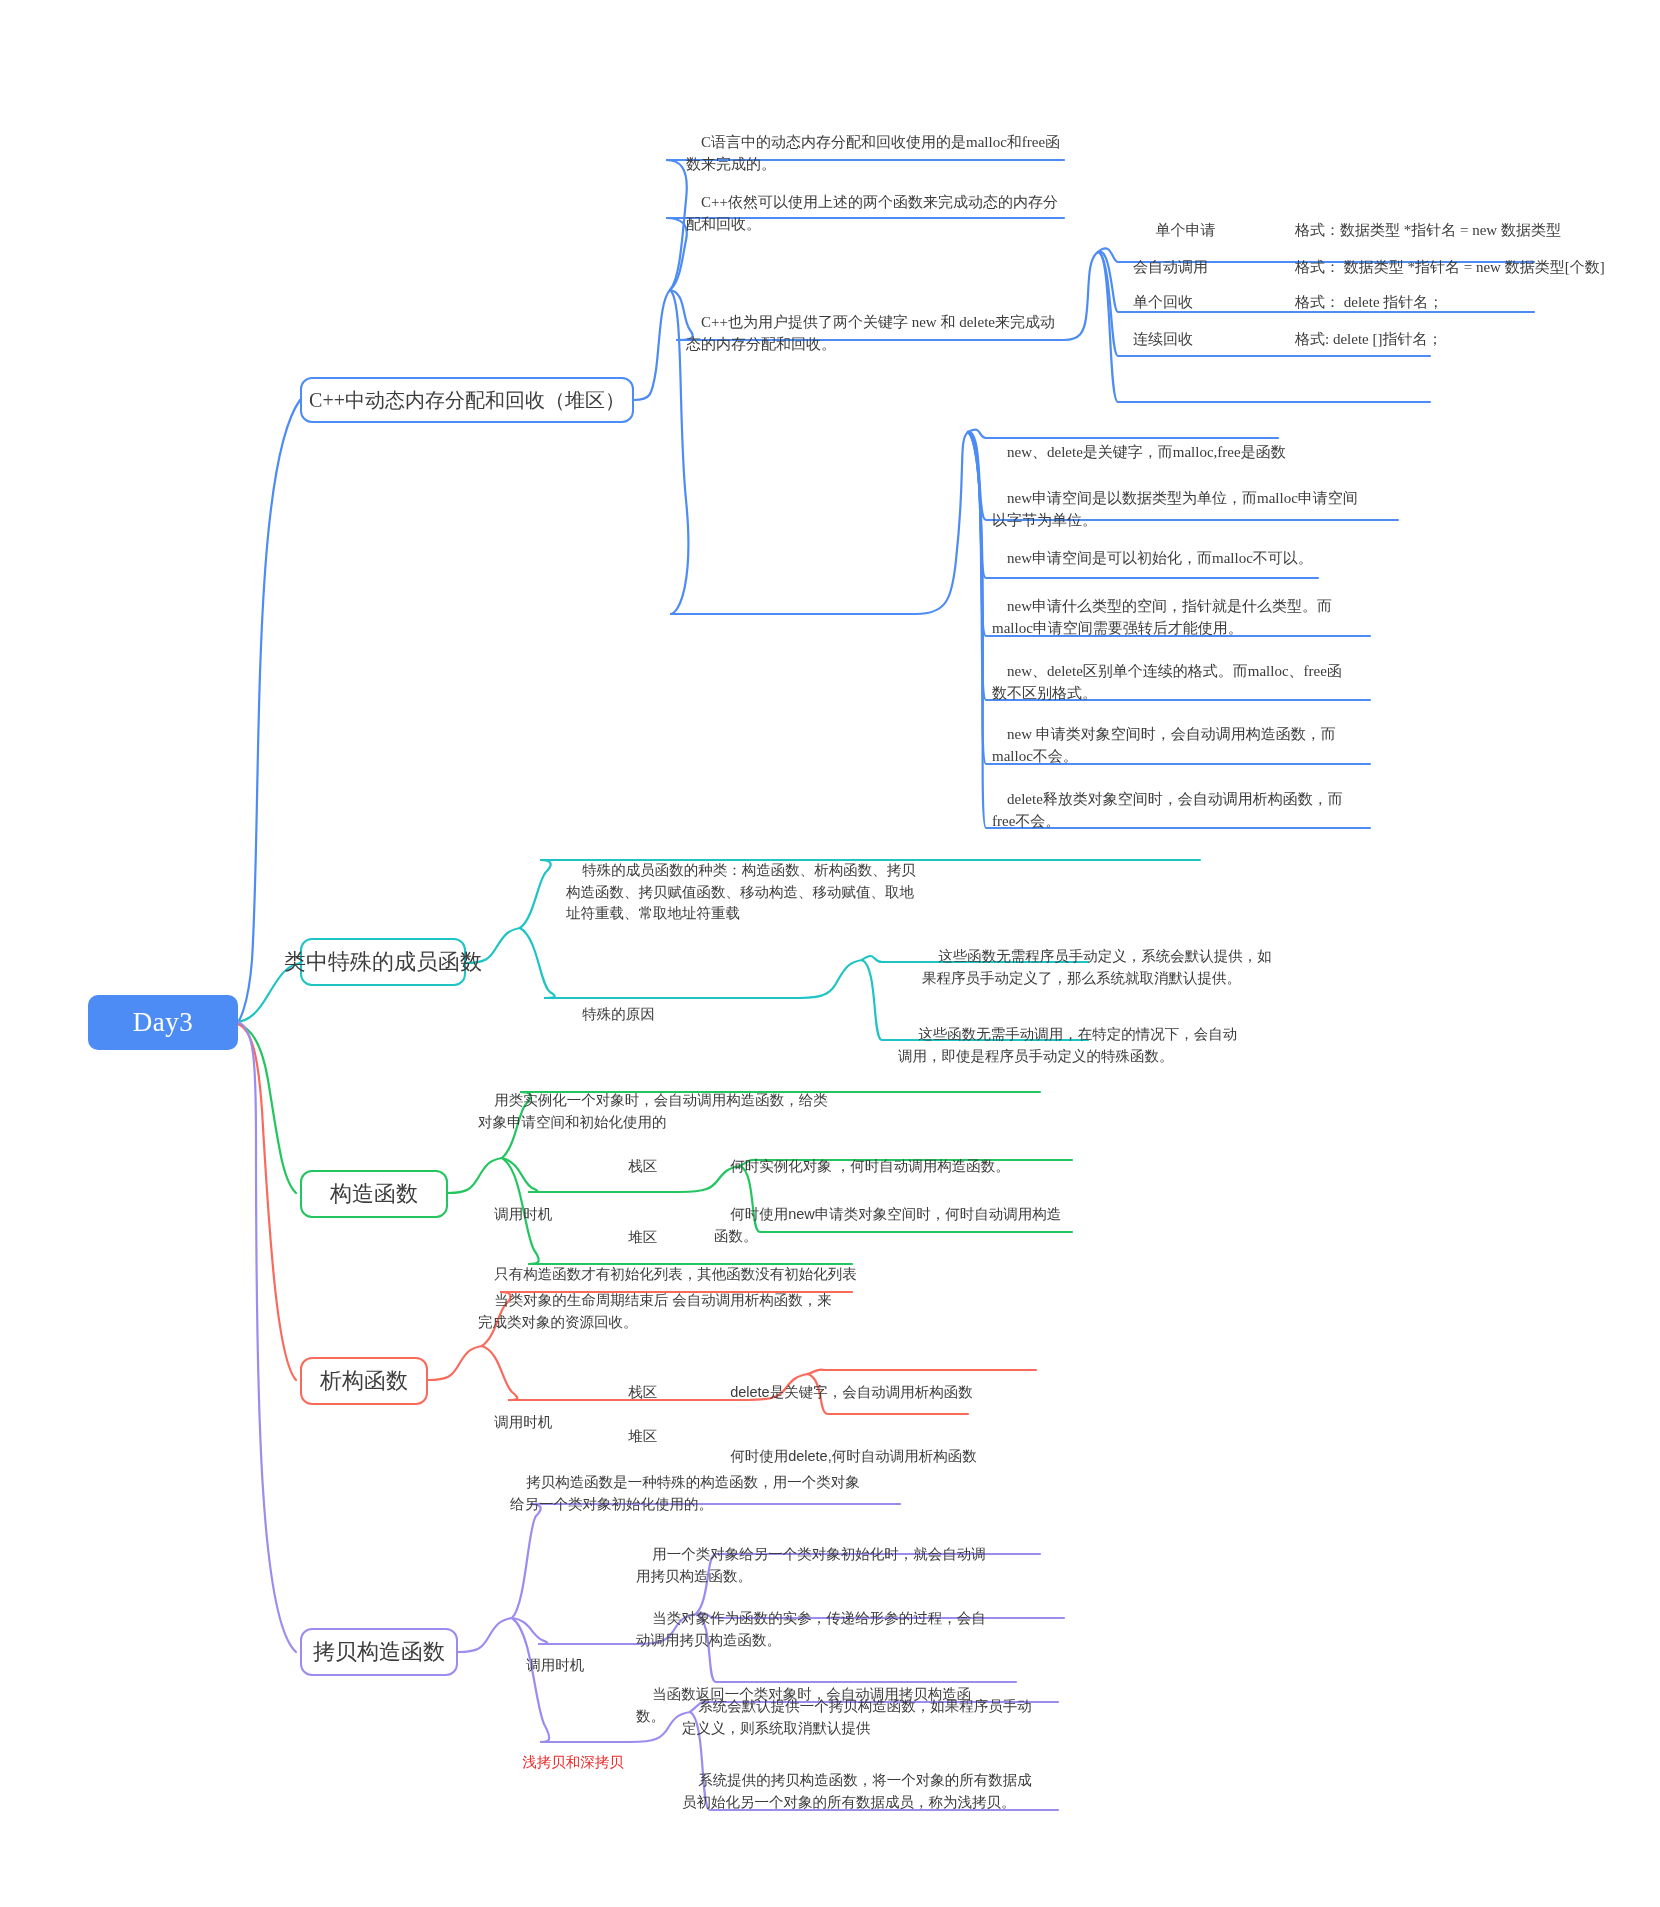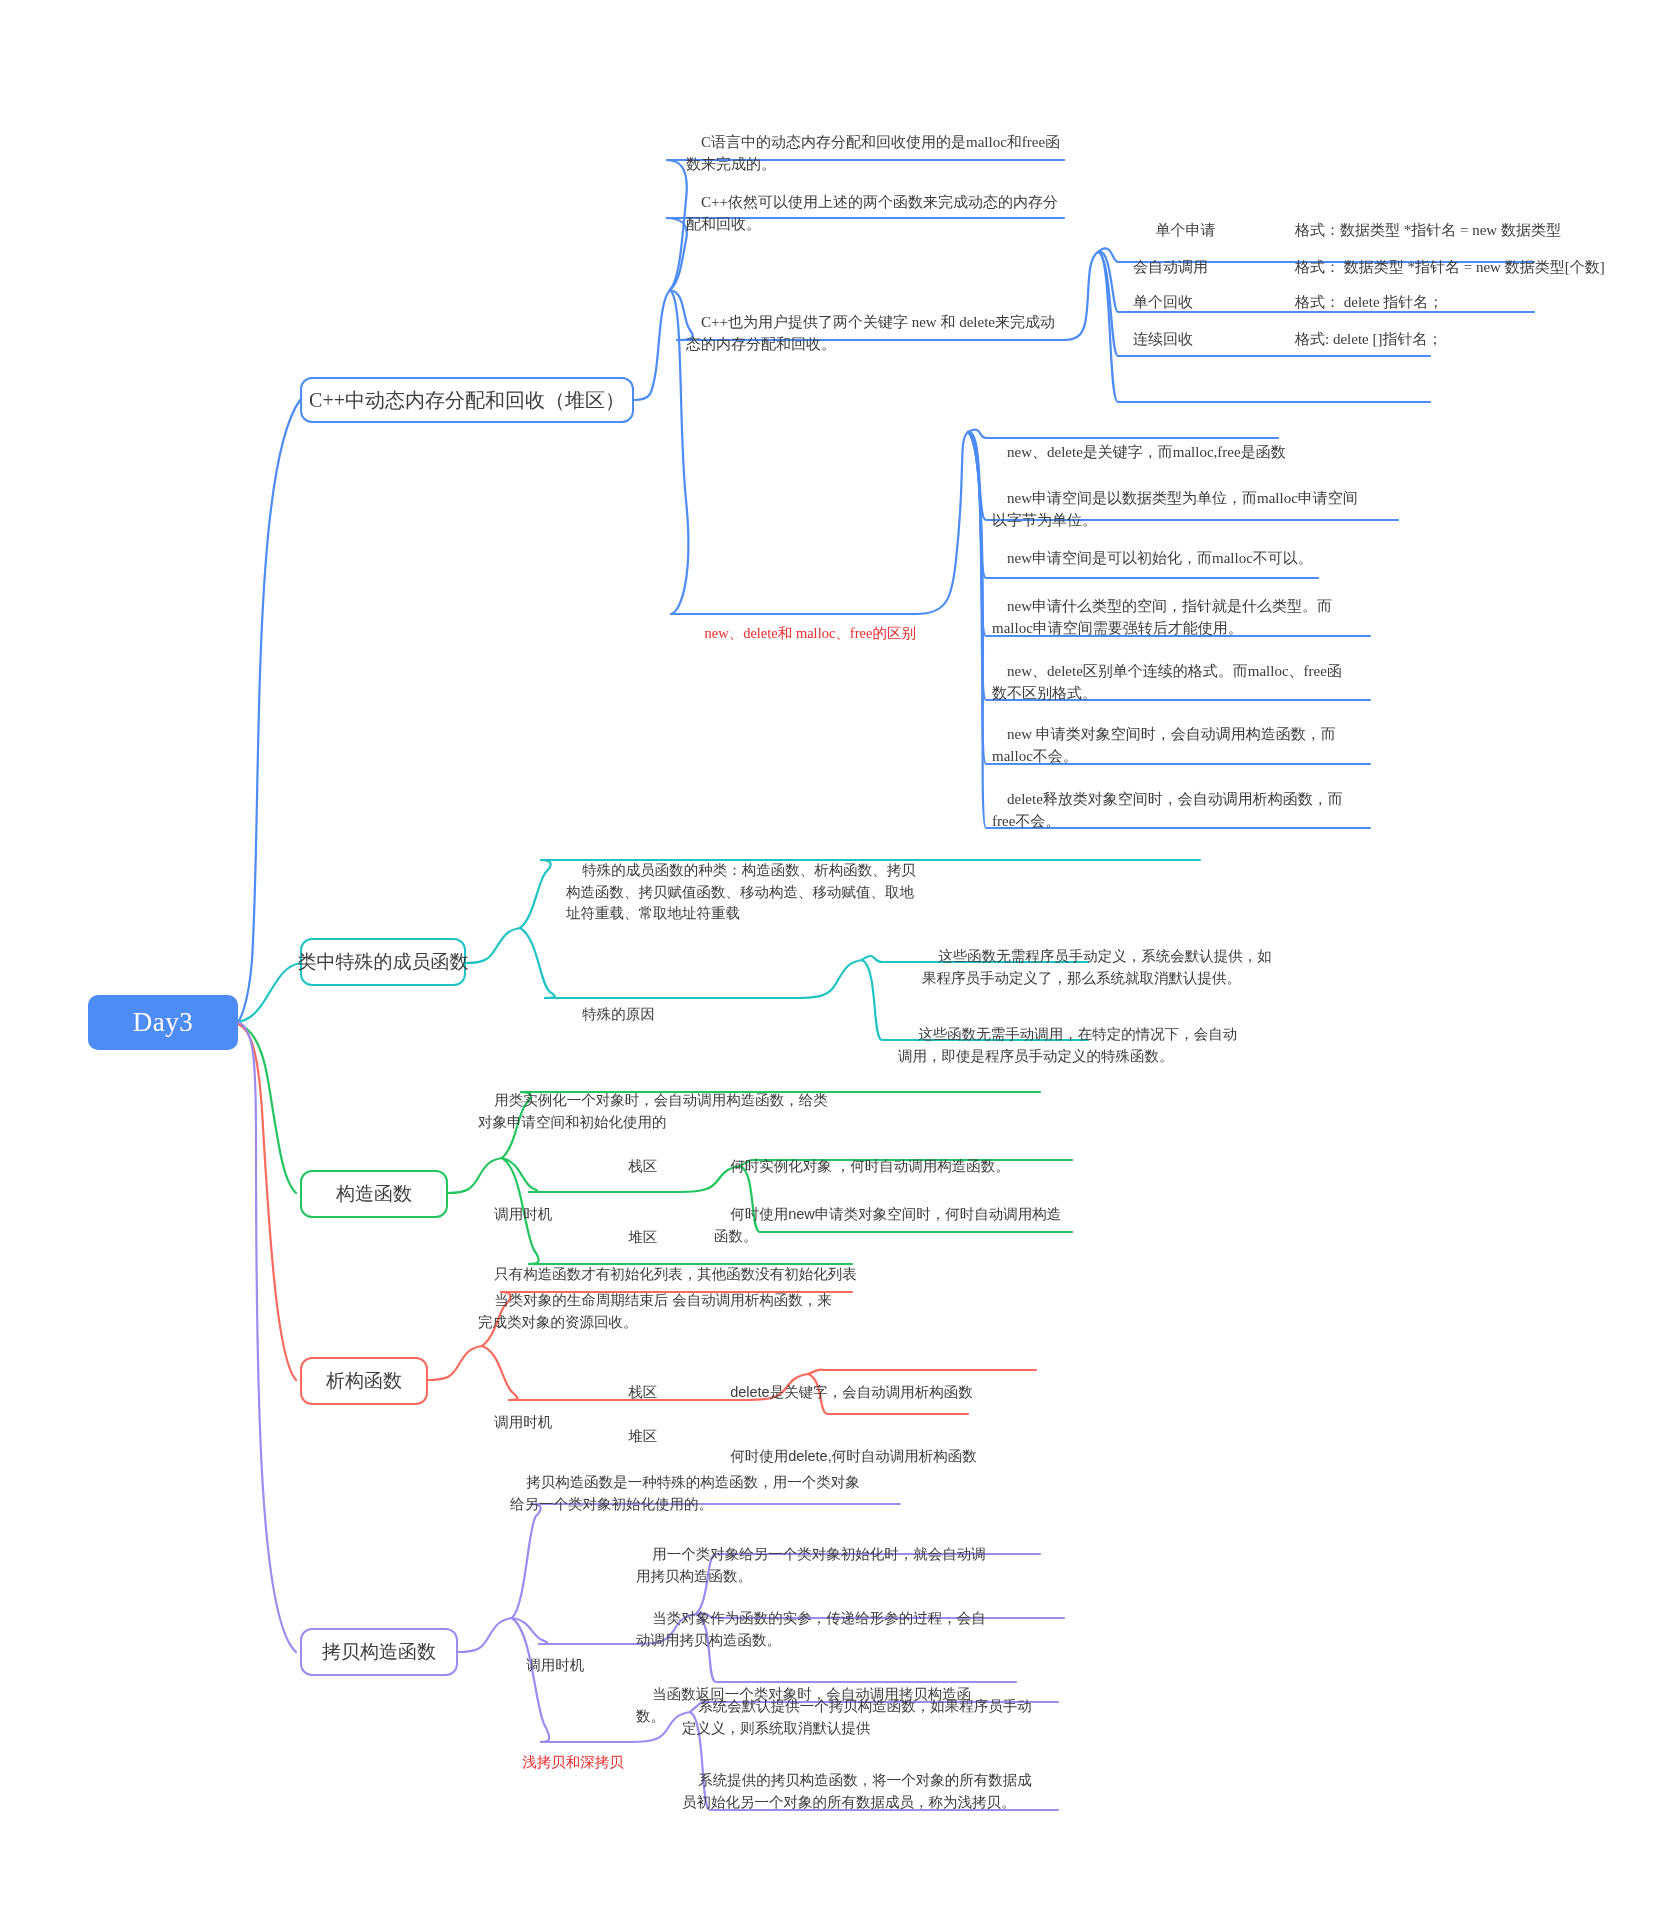--- a/index.html
+++ b/index.html
@@ -40,21 +40,21 @@
   }
 
   
   .l1{
     border:2.5px solid #4d8bf5;
     border-radius:12px;
     background:#ffffff;
     display:flex;
     align-items:center;
     justify-content:center;
-    font-size:19px;
+    font-size:22px;
     color:#3d3d3d;
     padding:0 14px;
     white-space:nowrap;
   }
   .l1.serifish{font-family:"Liberation Serif","DejaVu Serif",serif;font-size:20px;}
   .l1.teal{border-color:#1ec4c4;}
   .l1.green{border-color:#22c55e;}
   .l1.red{border-color:#fa6a5c;}
   .l1.purple{border-color:#9b8cf0;}
 
@@ -190,23 +190,20 @@
     <span>格式： delete 指针名；</span>
   </div>
 
   <div class="node leaf serif" style="left:1118px;top:305px;width:120px;">
     <span>连续回收</span>
   </div>
   <div class="node leaf serif" style="left:1280px;top:305px;width:310px;">
     <span>格式: delete []指针名；</span>
   </div>
 
-  <div class="node leaf redtext" style="left:690px;top:601px;width:230px;">
-    <span>new、delete和 malloc、free的区别</span>
-  </div>
 
   <div class="node leaf serif" style="left:992px;top:418px;width:300px;">
     <span>new、delete是关键字，而malloc,free是函数</span>
   </div>
   <div class="node leaf serif" style="left:992px;top:464px;width:370px;">
     <span>new申请空间是以数据类型为单位，而malloc申请空间以字节为单位。</span>
   </div>
   <div class="node leaf serif" style="left:992px;top:524px;width:360px;">
     <span>new申请空间是可以初始化，而malloc不可以。</span>
   </div>

